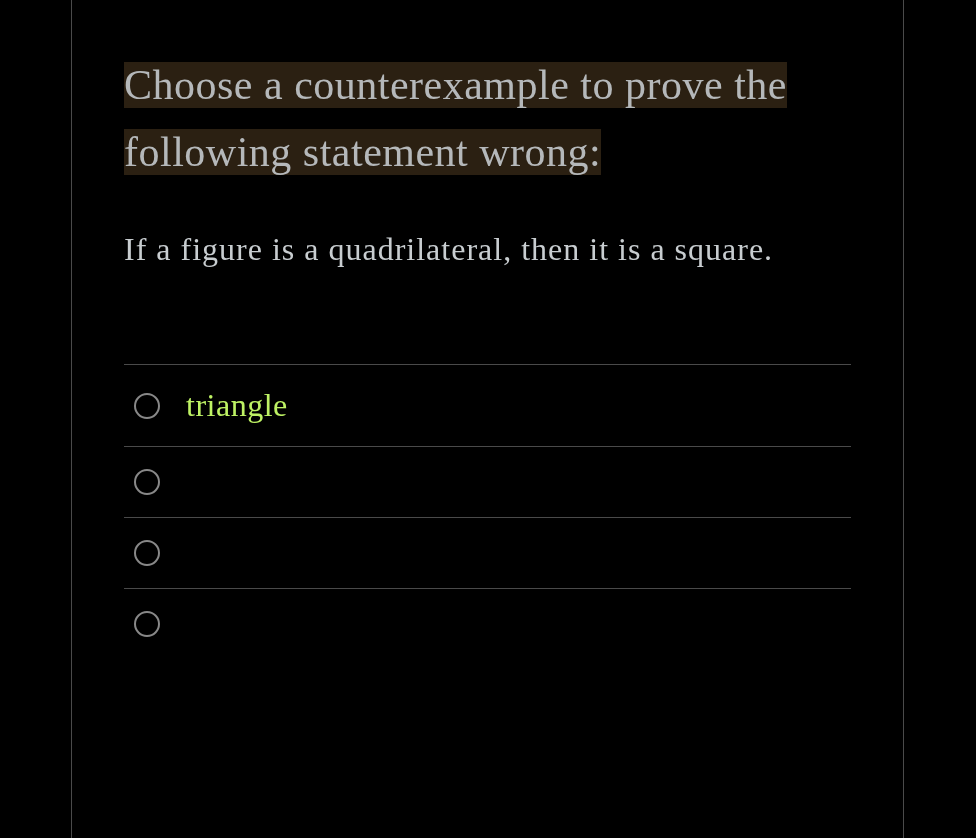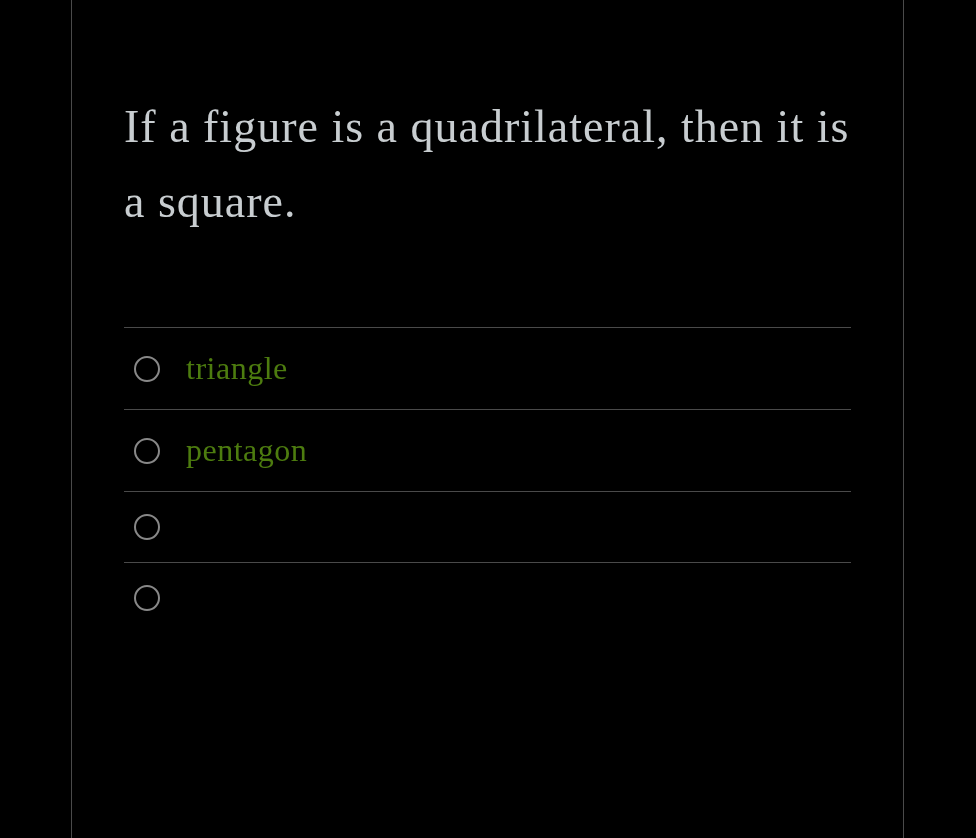--- a/index.html
+++ b/index.html
@@ -34,21 +34,21 @@
       line-height: 1.6;
       color: #c8cdd0;
       letter-spacing: 0.5px;
     }
     .highlight {
       background: #2b2012;
       color: #b5b8ba;
     }
     .statement {
       margin-top: 38px;
-      font-size: 46px;
+      font-size: 32px;
       line-height: 1.62;
       color: #c8cdd0;
       letter-spacing: 1px;
     }
     .options {
       margin-top: 88px;
     }
     .option-row {
       display: flex;
       align-items: center;
@@ -59,39 +59,41 @@
     .radio-circle {
       width: 26px;
       height: 26px;
       border: 2.5px solid #888;
       border-radius: 50%;
       flex-shrink: 0;
       margin-right: 26px;
     }
     .option-label {
       font-size: 32px;
-      color: #4d7c0f;
+      color: #bef264;
       letter-spacing: 0.5px;
     }
   </style>
 </head>
 <body>
 
 <div class="outer-container">
   <div class="card">
+    <div class="prompt-line">
+      <span class="highlight">Choose a counterexample to prove the following statement wrong:</span>
+    </div>
     <div class="statement">If a figure is a quadrilateral, then it is a square.</div>
 
     <div class="options">
       <div class="option-row">
         <span class="radio-circle"></span>
         <span class="option-label">triangle</span>
       </div>
       <div class="option-row">
         <span class="radio-circle"></span>
-        <span class="option-label">pentagon</span>
       </div>
       <div class="option-row">
         <span class="radio-circle"></span>
       </div>
       <div class="option-row">
         <span class="radio-circle"></span>
       </div>
     </div>
   </div>
 </div>

